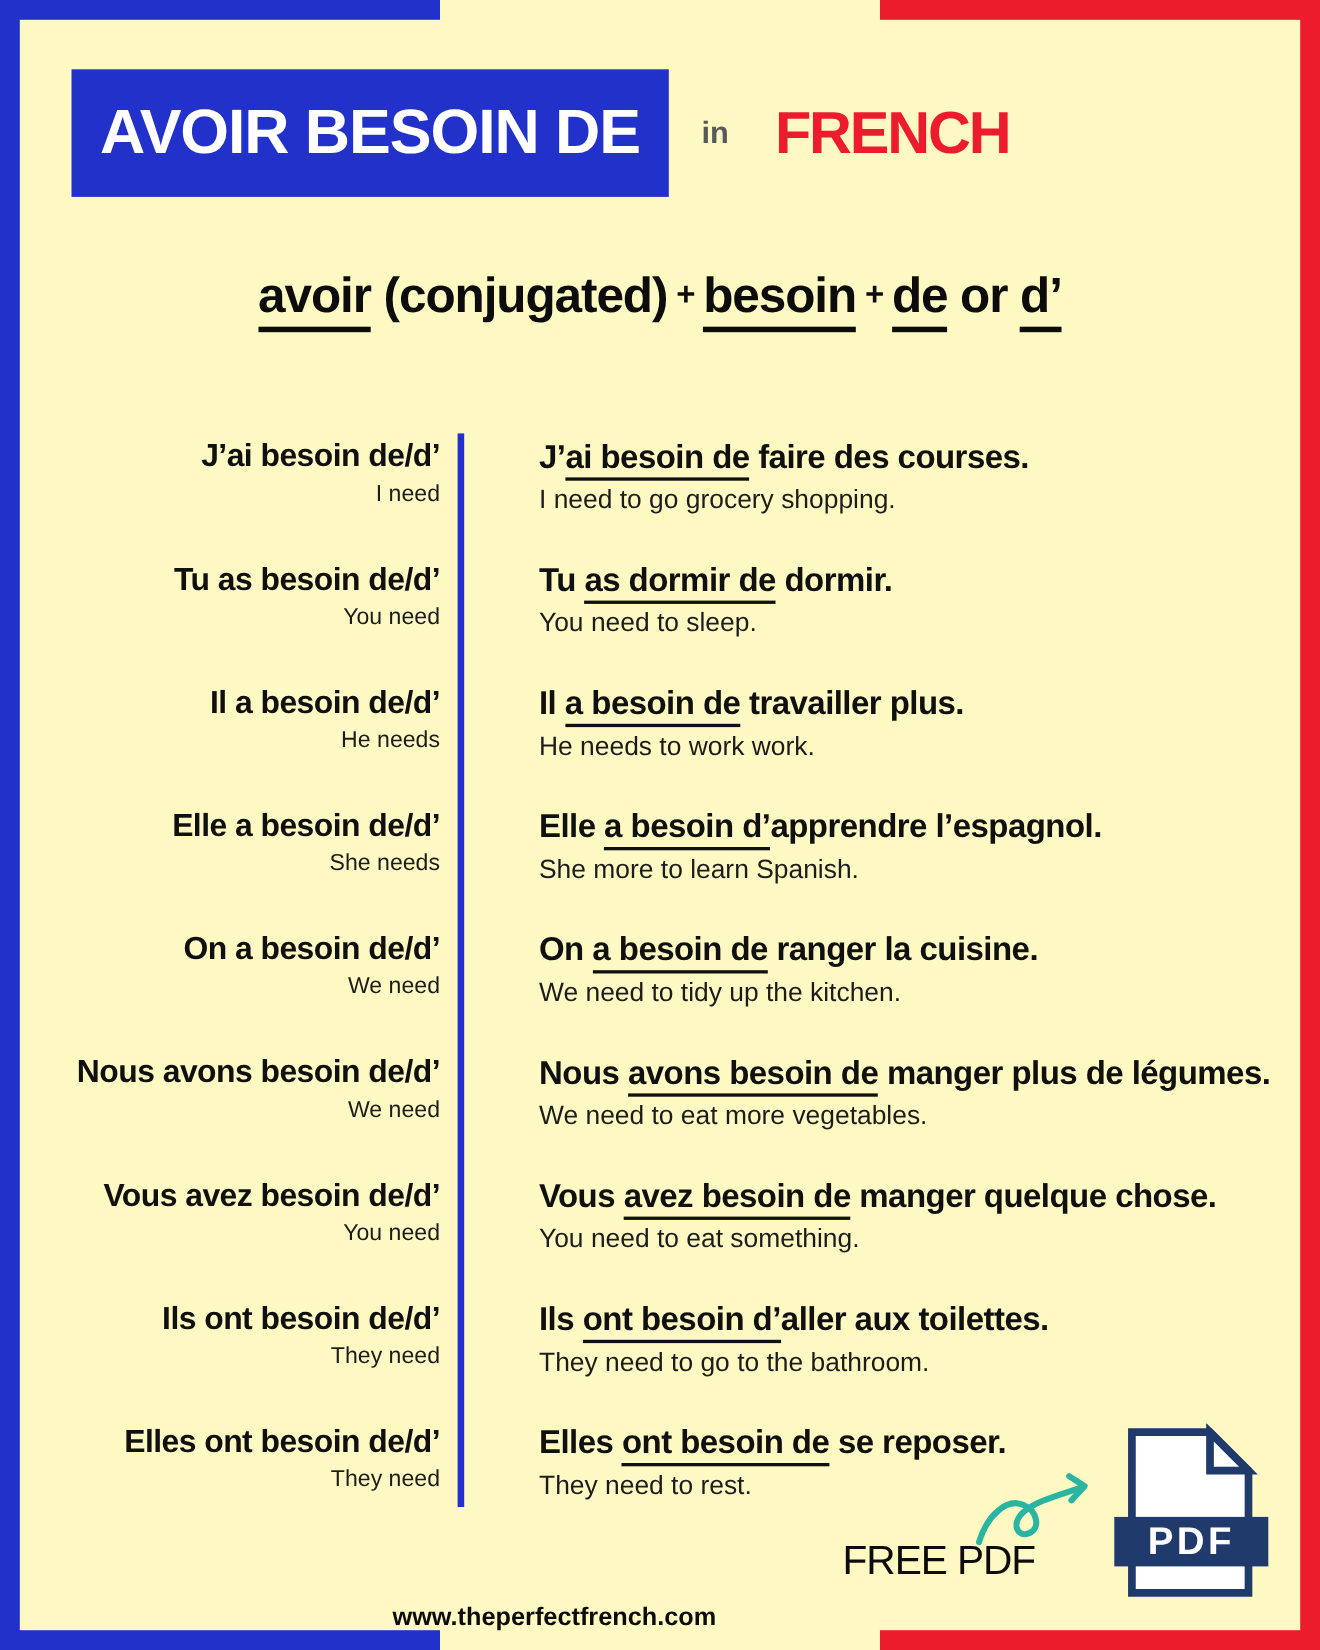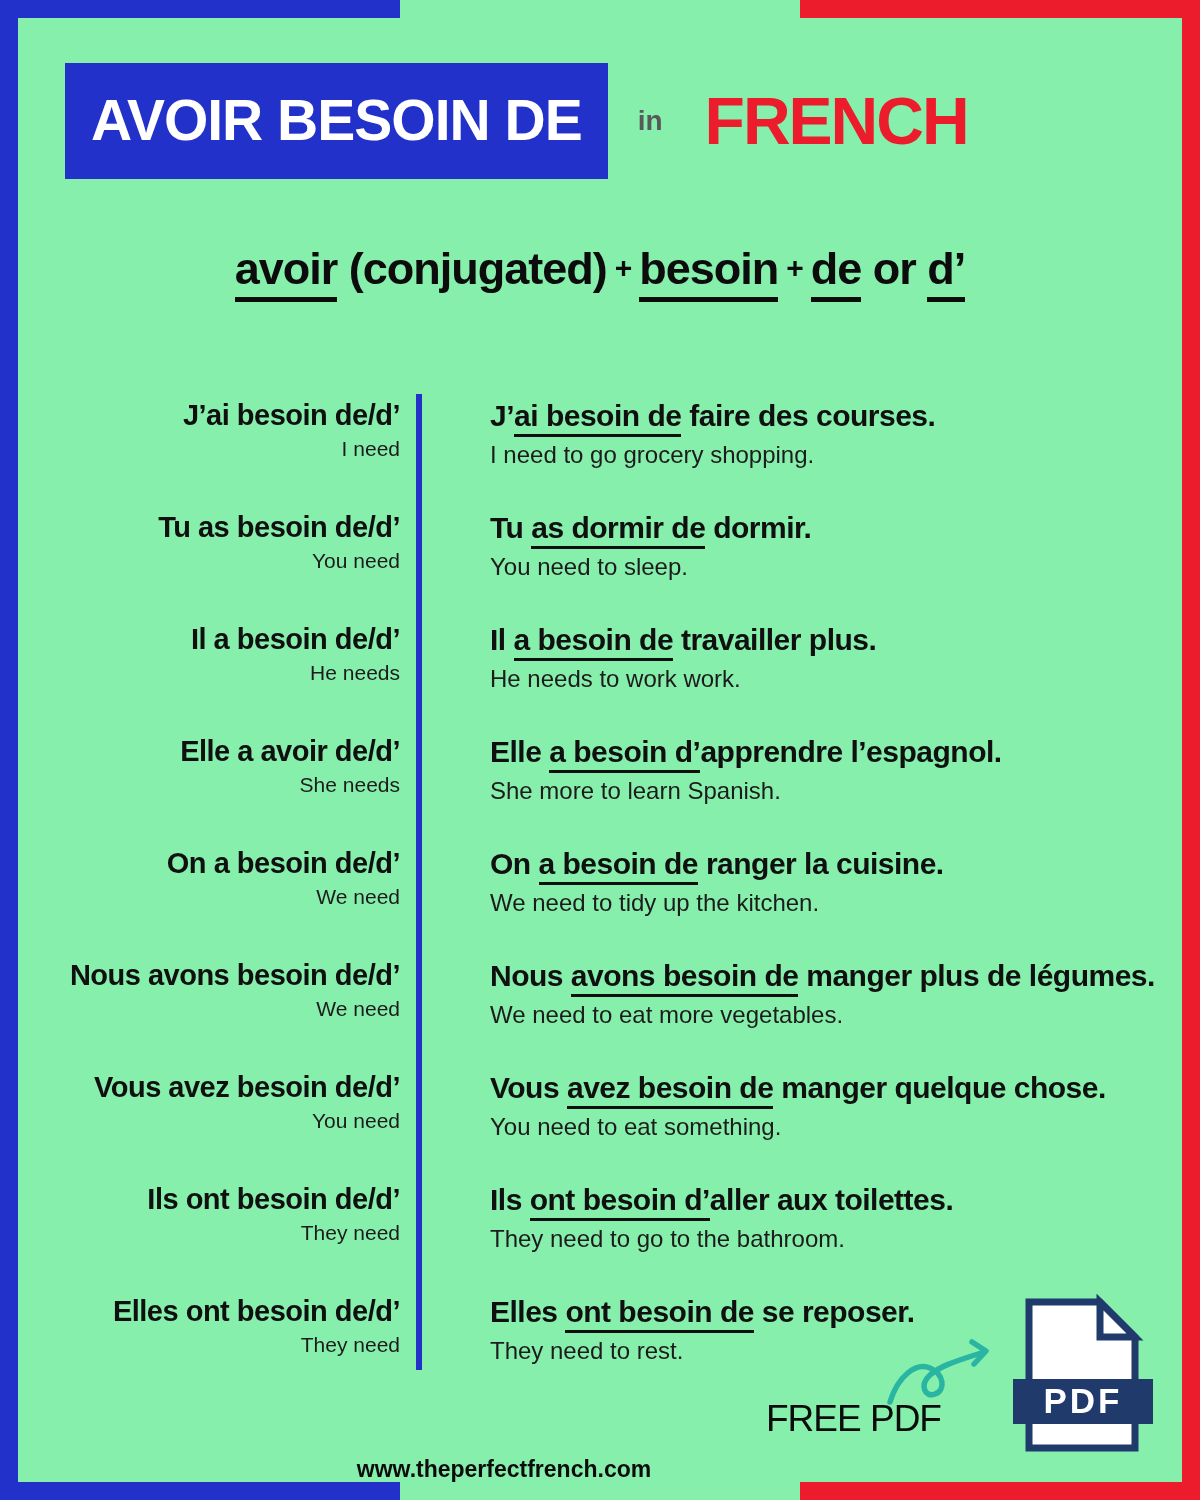--- a/index.html
+++ b/index.html
@@ -1,19 +1,19 @@
 <!DOCTYPE html>
 <html style="--blue: #2231c9; --red: #ec1c2d; --navy: #1f3a6b; --teal: #2ab5a3; --gray: #58595b;"><head>
 <meta charset="utf-8">
 <style>
   html,body{margin:0;padding:0;background:#ffffff;}
   .page{
     position:relative;
     width:1200px;height:1500px;
-    background:#86efac;
+    background:#fef9c3;
     overflow:hidden;
     font-family:"Liberation Sans", sans-serif;
     color:#111111;
   }
   
   .stripe{position:absolute;}
   .stripe.left-v{left:0;top:0;width:18px;height:1500px;background:var(--blue);}
   .stripe.right-v{right:0;top:0;width:18px;height:1500px;background:var(--red);}
   .stripe.top-l{left:0;top:0;width:400px;height:18px;background:var(--blue);}
   .stripe.top-r{right:0;top:0;width:400px;height:18px;background:var(--red);}
@@ -22,21 +22,21 @@
 
   
   .header{position:absolute;left:65px;top:63px;display:flex;align-items:center;}
   .title-box{
     background:var(--blue);color:#ffffff;
     padding:25px 26px;
     font-size:57px;font-weight:800;letter-spacing:-1px;line-height:1.15;
     white-space:nowrap;
   }
   .connector{margin-left:30px;font-size:28px;font-weight:700;color:var(--gray);}
-  .language{margin-left:42px;font-size:66px;font-weight:800;letter-spacing:-2px;color:var(--red);white-space:nowrap;}
+  .language{margin-left:42px;font-size:54px;font-weight:800;letter-spacing:-2px;color:var(--red);white-space:nowrap;}
 
   
   .formula{
     position:absolute;left:0;top:243px;width:100%;
     text-align:center;font-size:45px;font-weight:700;letter-spacing:-1px;
     color:#0c0c0c;white-space:nowrap;
   }
   .formula .seg.u{border-bottom:5px solid #0c0c0c;padding-bottom:3px;margin-top:36px;}
   .formula .seg.plus{font-size:30px;vertical-align:middle;font-weight:800;margin:0 8px;position:relative;top:-4px;}
 
@@ -116,21 +116,21 @@
       </div>
       <div></div>
       <div class="cell-right">
         <div class="fr-sentence"><span class="pre">Il </span><span class="und">a besoin de</span><span class="post"> travailler plus.</span></div>
         <div class="en-sentence">He needs to work work.</div>
       </div>
     </div>
 
     <div class="row">
       <div class="cell-left">
-        <div class="fr-label">Elle a avoir de/d’</div>
+        <div class="fr-label">Elle a besoin de/d’</div>
         <div class="en-label">She needs</div>
       </div>
       <div></div>
       <div class="cell-right">
         <div class="fr-sentence"><span class="pre">Elle </span><span class="und">a besoin d’</span><span class="post">apprendre l’espagnol.</span></div>
         <div class="en-sentence">She more to learn Spanish.</div>
       </div>
     </div>
 
     <div class="row">

